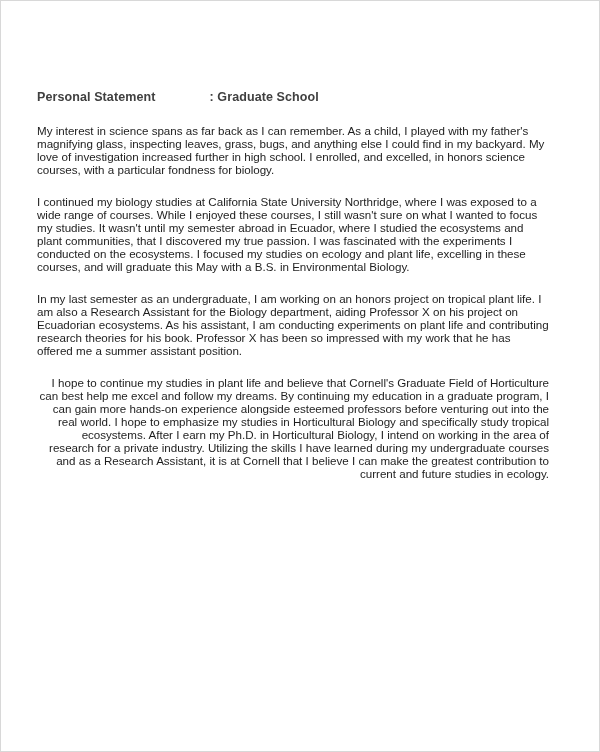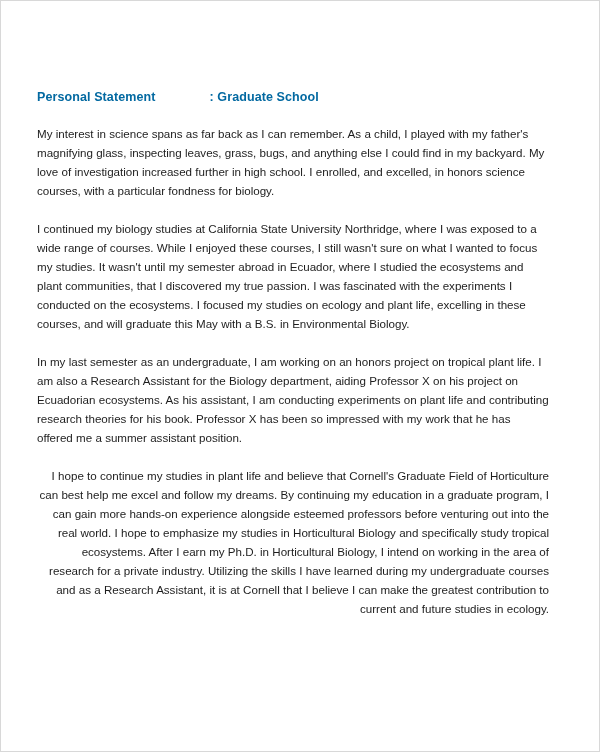--- a/index.html
+++ b/index.html
@@ -23,39 +23,39 @@
   }
   .doc-body {
     position: absolute;
     left: 36px;
     top: 88px;
     width: 512px;
   }
   .doc-heading {
     font-size: 12.5px;
     font-weight: bold;
-    color: #0369a1;
+    color: #404040;
     letter-spacing: 0.1px;
     line-height: 17px;
     margin: 0 0 18px 0;
     white-space: pre;
   }
   .doc-heading .heading-title {
     display: inline;
   }
   .doc-heading .heading-gap {
     display: inline-block;
     width: 54px;
   }
   .doc-heading .heading-sub {
     display: inline;
   }
   .doc-paragraph {
     font-size: 11.6px;
-    line-height: 19px;
+    line-height: 13px;
     color: #1d1d1d;
     margin: 0 0 19px 0;
     text-align: left;
     letter-spacing: -0.02px;
     word-spacing: 0.1px;
   }
   .doc-paragraph:last-child {
     margin-bottom: 0;
     text-align: right;
   }

